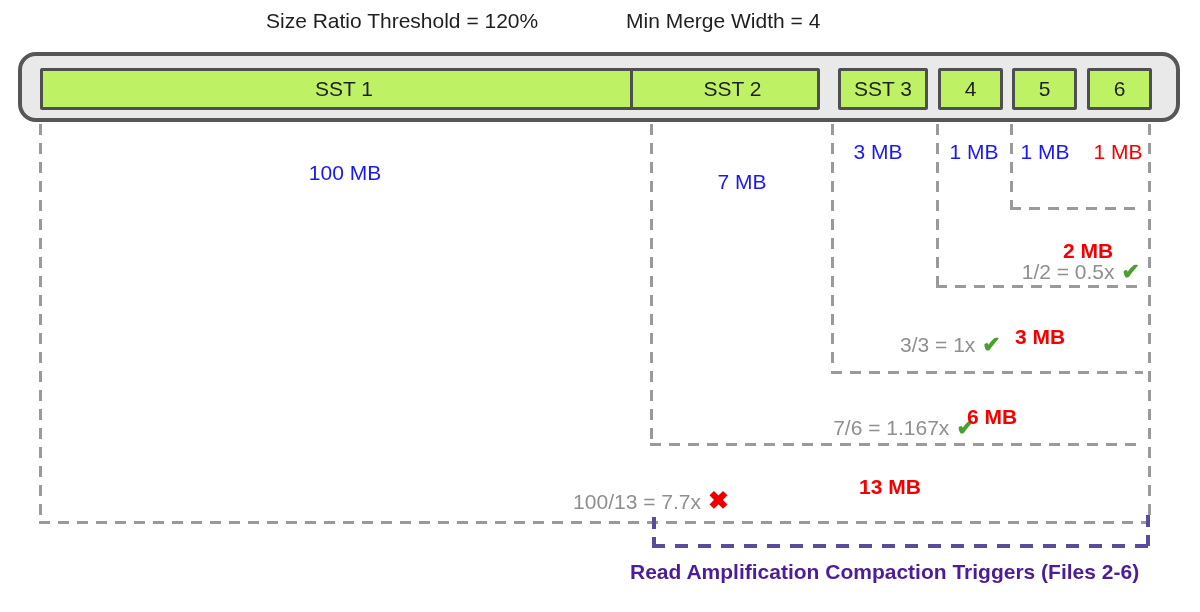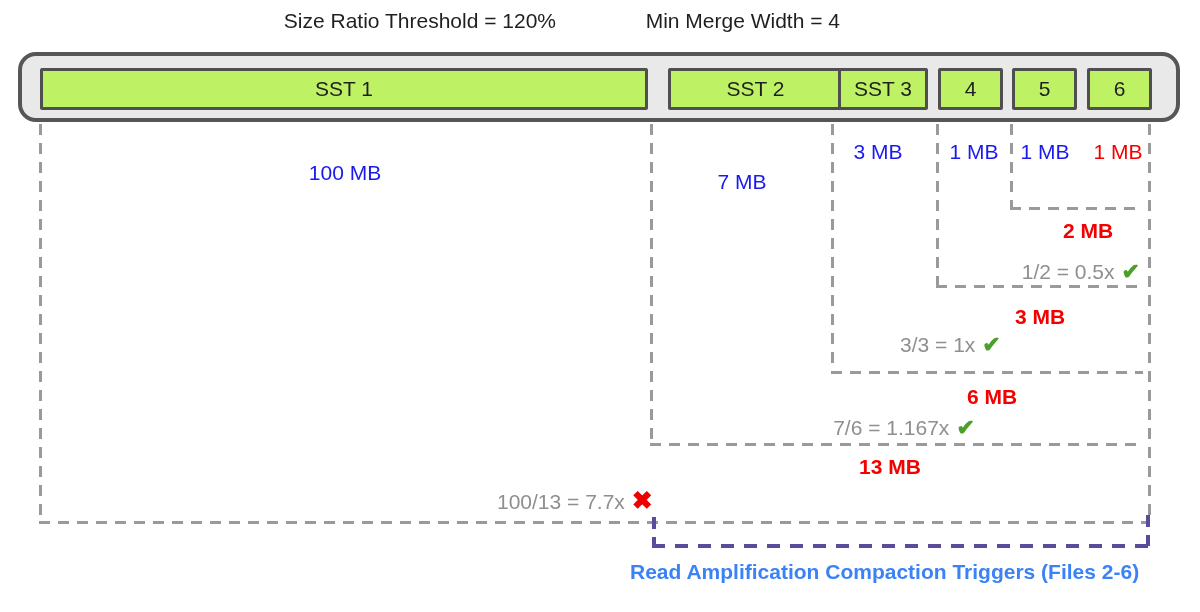--- a/index.html
+++ b/index.html
@@ -2,36 +2,36 @@
 <html><head>
 <meta charset="utf-8">
 <style>
   html,body{margin:0;padding:0;background:#ffffff;}
   #stage{
     position:relative;width:1200px;height:612px;background:#ffffff;
     font-family:"Liberation Sans",sans-serif;overflow:hidden;
   }
   .abs{position:absolute;}
   
-  .hdr{font-size:21px;color:#1f1f1f;text-align:right;white-space:nowrap;}
+  .hdr{font-size:21px;color:#1f1f1f;text-align:left;white-space:nowrap;}
   #hdr-ratio{left:266px;top:9px;width:290px;}
   #hdr-merge{left:626px;top:9px;width:214px;}
   
   #level-box{
     left:18px;top:52px;width:1154px;height:62px;
     background:#e9e9e9;border:4px solid #565656;border-radius:18px;
   }
   
   .sst{
     top:68px;height:36px;background:#bef264;border:3px solid #4f4f4f;
     border-radius:2px;text-align:center;line-height:36px;
     font-size:21px;color:#1f1f1f;white-space:nowrap;
   }
   #sst1{left:40px;width:602px;}
-  #sst2{left:668px;width:169px;}
+  #sst2{left:630px;width:169px;padding-left:15px;}
   #sst3{left:838px;width:84px;}
   #sst4{left:938px;width:59px;}
   #sst5{left:1012px;width:59px;}
   #sst6{left:1087px;width:59px;}
   
   .size-lbl{top:140px;height:24px;line-height:24px;font-size:21px;text-align:center;color:#1a1aee;white-space:nowrap;}
   .size-red{color:#f40000;}
   #sz1{left:285px;width:120px;margin-top:21px;}
   #sz2{left:692px;width:100px;margin-top:30px;}
   #sz3{left:828px;width:100px;}
@@ -53,35 +53,35 @@
   #hl-4{top:443px;left:650px;width:493px;}
   #hl-5{top:521px;left:39px;width:1110px;}
   
   .ratio{font-size:21px;color:#8f8f8f;white-space:nowrap;height:24px;line-height:24px;}
   .ratio .check{color:#4aa02c;font-weight:bold;font-size:22px;margin-left:7px;}
   .ratio .cross{color:#ec0000;font-weight:bold;font-size:25px;margin-left:7px;}
   #rc1{top:183px;left:1000px;width:145px;text-align:right;}
   #rc2{top:260px;left:960px;width:180px;text-align:right;}
   #rc3{top:333px;left:900px;width:190px;text-align:left;}
   #rc4{top:416px;left:804px;width:200px;text-align:center;}
-  #rc5{top:488px;left:497px;width:200px;}
+  #rc5{top:488px;left:551px;width:200px;text-align:center;}
   
-  .total{font-size:21px;font-weight:bold;color:#f40000;text-align:center;white-space:nowrap;height:24px;line-height:24px;}
+  .total{font-size:21px;font-weight:bold;color:#f40000;text-align:center;white-space:nowrap;height:24px;line-height:24px;margin-top:20px;}
   #tot1{top:219px;left:1038px;width:100px;}
   #tot2{top:305px;left:990px;width:100px;}
   #tot3{top:385px;left:942px;width:100px;}
   #tot4{top:455px;left:840px;width:100px;}
   
   .pvert{width:4px;background:repeating-linear-gradient(180deg,#5c4b9c 0 12px,transparent 12px 20px);}
   #p-h{top:544px;left:652px;width:498px;height:4px;
        background:repeating-linear-gradient(90deg,#5c4b9c 0 13px,transparent 13px 23px);}
   #p-tick-left{left:652px;top:517px;height:29px;}
   #p-tick-right{left:1146px;top:515px;height:31px;}
   #p-caption{top:560px;left:630px;width:500px;text-align:center;
-             font-size:21px;font-weight:bold;color:#3b82f6;white-space:nowrap;}
+             font-size:21px;font-weight:bold;color:#4c1d95;white-space:nowrap;}
 </style>
 </head>
 <body>
 
 <div id="stage">
 
   <div class="abs hdr" id="hdr-ratio">Size Ratio Threshold = 120%</div>
   <div class="abs hdr" id="hdr-merge">Min Merge Width = 4</div>
 
   <div class="abs" id="level-box"></div>

